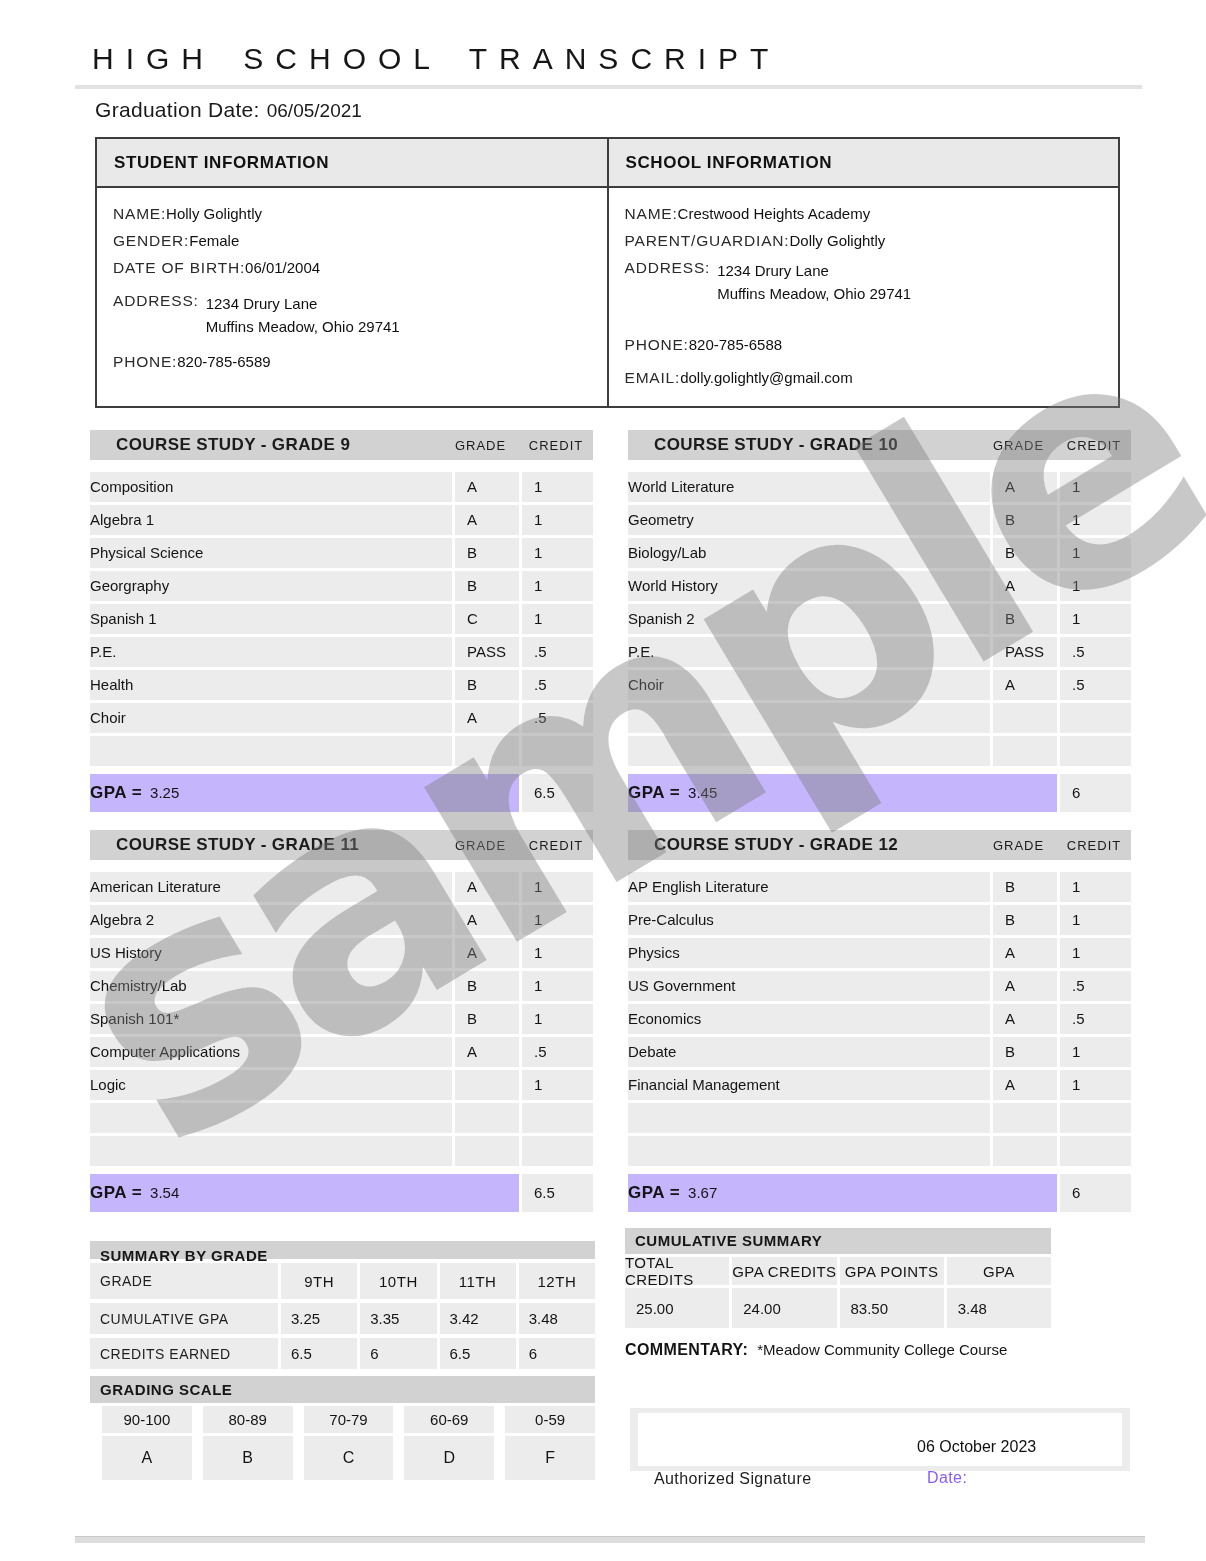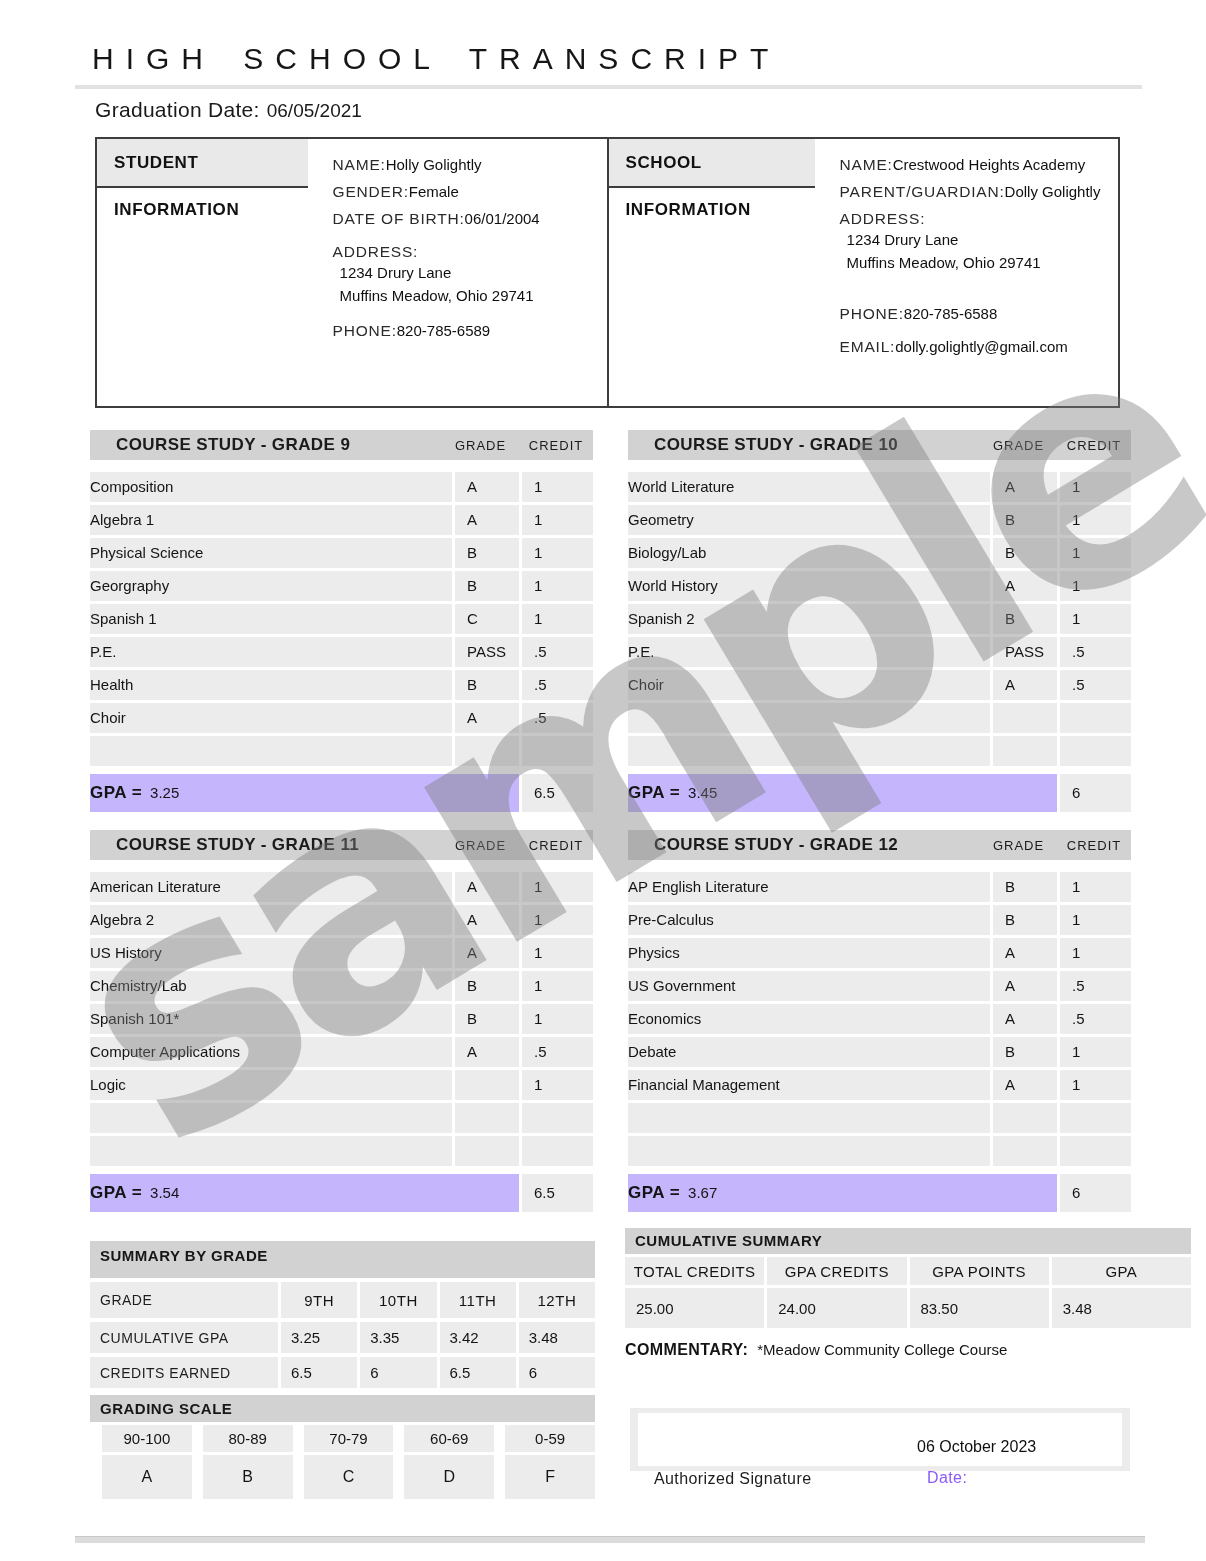--- a/index.html
+++ b/index.html
@@ -9,21 +9,21 @@
   
   .title{position:absolute;left:92px;top:42px;font-size:30px;font-weight:500;
          letter-spacing:12px;word-spacing:8px;color:#161616;white-space:nowrap;}
   .toprule{position:absolute;left:75px;top:85px;width:1067px;height:4px;background:#e2e2e2;}
   .gradline{position:absolute;left:95px;top:98px;font-size:21px;color:#1a1a1a;letter-spacing:0.3px;}
   .gradval{font-size:19px;margin-left:7px;letter-spacing:0;}
 
   
   .infowrap{position:absolute;left:95px;top:137px;width:1025px;height:271px;
             border:2px solid #3d3d3d;display:flex;box-sizing:border-box;background:#fff;}
-  .infobox{flex:1;display:flex;flex-direction:row;min-width:0;gap:9px;}
+  .infobox{flex:1;display:flex;flex-direction:column;min-width:0;}
   .infobox.right{border-left:2px solid #3d3d3d;}
   .ibhead{height:49px;background:#e9e9e9;border-bottom:2px solid #3d3d3d;line-height:47px;
           padding-left:17px;font-weight:bold;font-size:17px;letter-spacing:0.6px;
           color:#111;box-sizing:border-box;}
   .ibbody{padding:17px 16px;font-size:15px;}
   .f{margin-bottom:9px;}
   .f.gaptop{margin-top:15px;}
   .f.biggap{margin-top:31px;}
   .flabel{font-size:15.5px;letter-spacing:0.8px;color:#2a2a2a;}
   .fvalue{font-size:15px;color:#101010;}
@@ -48,35 +48,35 @@
       font-size:15px;box-sizing:border-box;}
   .gparow{display:flex;height:38px;margin-top:8px;}
   .cgpa{flex:0 0 429px;background:#c4b5fd;line-height:38px;box-sizing:border-box;}
   .gpalabel{font-weight:bold;font-size:17px;letter-spacing:0.5px;}
   .gpaval{font-size:15px;margin-left:8px;}
   .crg{flex:1;margin-left:3px;background:#ececec;line-height:38px;padding-left:12px;
        font-size:15px;box-sizing:border-box;}
 
   
   .sumwrap{position:absolute;left:90px;top:1241px;width:505px;}
-  .bandhead{height:37px;background:#d2d2d2;line-height:29px;padding-left:10px;font-weight:bold;
+  .bandhead{height:18px;background:#d2d2d2;line-height:29px;padding-left:10px;font-weight:bold;
             font-size:15px;letter-spacing:0.5px;color:#161616;box-sizing:border-box;}
   .sumgrid{display:grid;grid-template-columns:188px 1fr 1fr 1fr 1fr;gap:3px;margin-top:4px;}
   .sl,.sh,.sv{background:#ececec;box-sizing:border-box;display:flex;align-items:center;}
   .sl{padding-left:10px;font-size:14px;letter-spacing:0.5px;color:#1d1d1d;}
   .sh{justify-content:center;font-size:15px;letter-spacing:0.5px;}
   .sv{padding-left:10px;font-size:15px;}
   .r1{height:36px;} .r2{height:31px;} .r3{height:31px;}
   .gshead{margin-top:7px;height:27px;line-height:27px;}
   .gsgrid{display:grid;grid-template-columns:repeat(5,1fr);gap:11px;margin-top:3px;padding-left:12px;}
   .gr{background:#ececec;height:27px;display:flex;align-items:center;justify-content:center;font-size:15px;}
   .gl{background:#ececec;height:44px;display:flex;align-items:center;justify-content:center;font-size:16px;}
 
   
-  .cswrap{position:absolute;left:625px;top:1228px;width:566px;}
+  .cswrap{position:absolute;left:625px;top:1228px;width:426px;}
   .cshead{height:26px;line-height:26px;}
   .csgrid{display:grid;grid-template-columns:repeat(4,1fr);gap:3px;margin-top:3px;}
   .csh{background:#ececec;height:28px;display:flex;align-items:center;justify-content:center;
        font-size:15px;letter-spacing:0.4px;}
   .csv{background:#ececec;height:40px;display:flex;align-items:center;padding-left:11px;font-size:15px;}
   .commentary{margin-top:13px;}
   .comlabel{font-weight:bold;font-size:16px;letter-spacing:0.4px;}
   .comtext{font-size:15px;margin-left:9px;}
 
   

